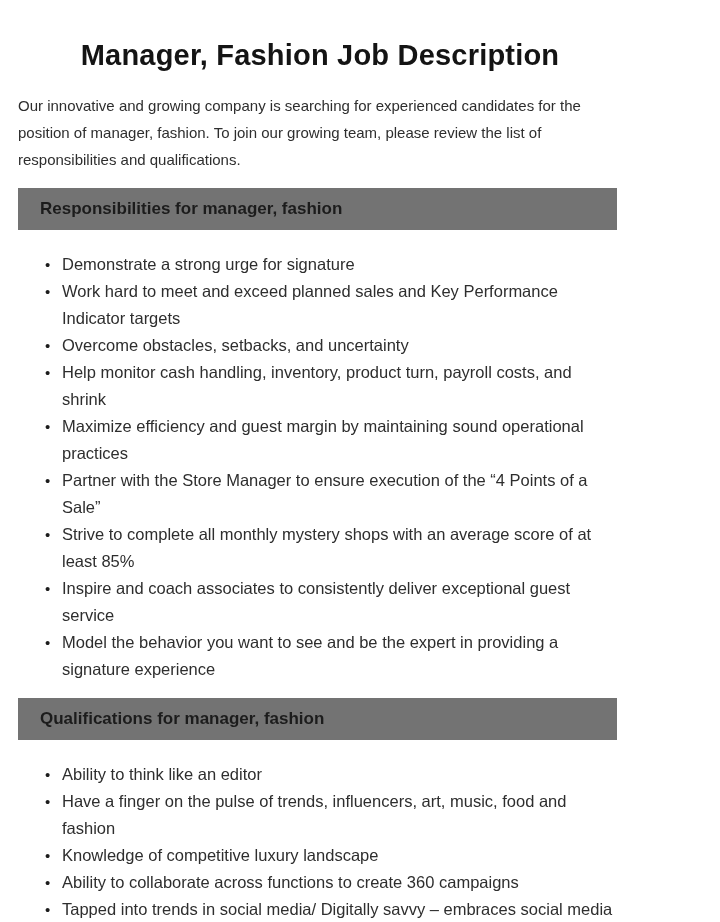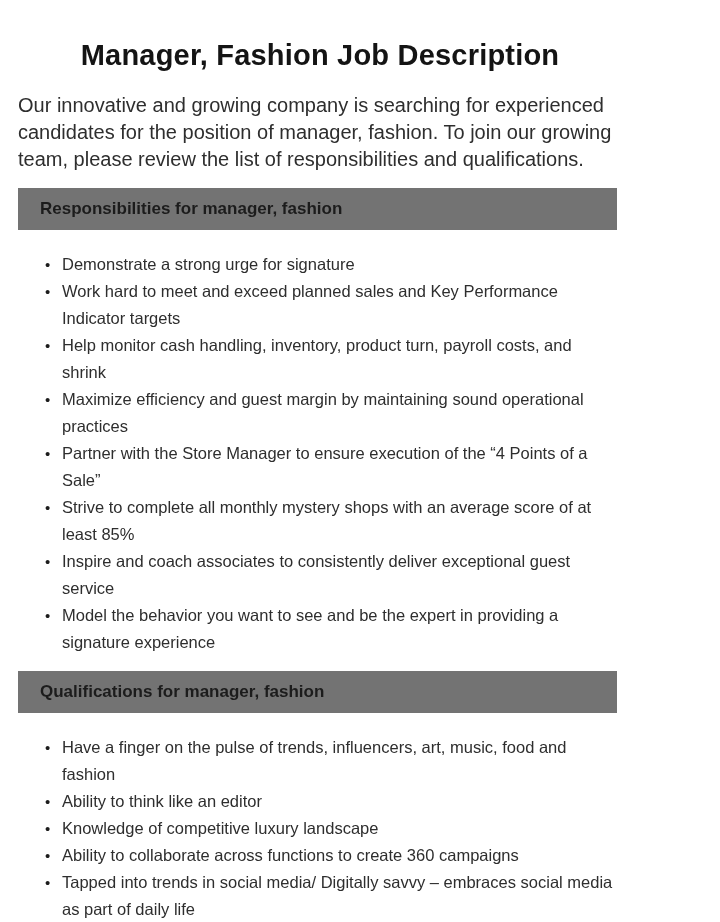--- a/index.html
+++ b/index.html
@@ -22,21 +22,21 @@
     padding-top: 5px;
     text-align: center;
     font-size: 29px;
     line-height: 36px;
     font-weight: 700;
     color: #141414;
     letter-spacing: 0.2px;
   }
   .intro {
     margin: 19px 24px 0 18px;
-    font-size: 20px;
+    font-size: 15px;
     line-height: 27px;
     color: #2e2e2e;
   }
   .section-bar {
     margin: 15px 23px 0 18px;
     background: #737373;
     height: 42px;
     line-height: 42px;
     padding-left: 22px;
     font-size: 17px;
@@ -73,32 +73,33 @@
   <h1 class="page-title">Manager, Fashion Job Description</h1>
 
   <p class="intro">Our innovative and growing company is searching for experienced candidates for the position of manager, fashion. To join our growing team, please review the list of responsibilities and qualifications.</p>
 
   <div id="sections">
       <section>
         <div class="section-bar">Responsibilities for manager, fashion</div>
         <ul class="bullets">
           <li>Demonstrate a strong urge for signature</li>
           <li>Work hard to meet and exceed planned sales and Key Performance Indicator targets</li>
+          <li>Overcome obstacles, setbacks, and uncertainty</li>
           <li>Help monitor cash handling, inventory, product turn, payroll costs, and shrink</li>
           <li>Maximize efficiency and guest margin by maintaining sound operational practices</li>
           <li>Partner with the Store Manager to ensure execution of the “4 Points of a Sale”</li>
           <li>Strive to complete all monthly mystery shops with an average score of at least 85%</li>
           <li>Inspire and coach associates to consistently deliver exceptional guest service</li>
           <li>Model the behavior you want to see and be the expert in providing a signature experience</li>
         </ul>
       </section>
       <section>
         <div class="section-bar">Qualifications for manager, fashion</div>
         <ul class="bullets">
+          <li>Ability to think like an editor</li>
           <li>Have a finger on the pulse of trends, influencers, art, music, food and fashion</li>
-          <li>Ability to think like an editor</li>
           <li>Knowledge of competitive luxury landscape</li>
           <li>Ability to collaborate across functions to create 360 campaigns</li>
           <li>Tapped into trends in social media/ Digitally savvy – embraces social media as part of daily life</li>
         </ul>
       </section>
     </div>
 </div>
 
 </body></html>

